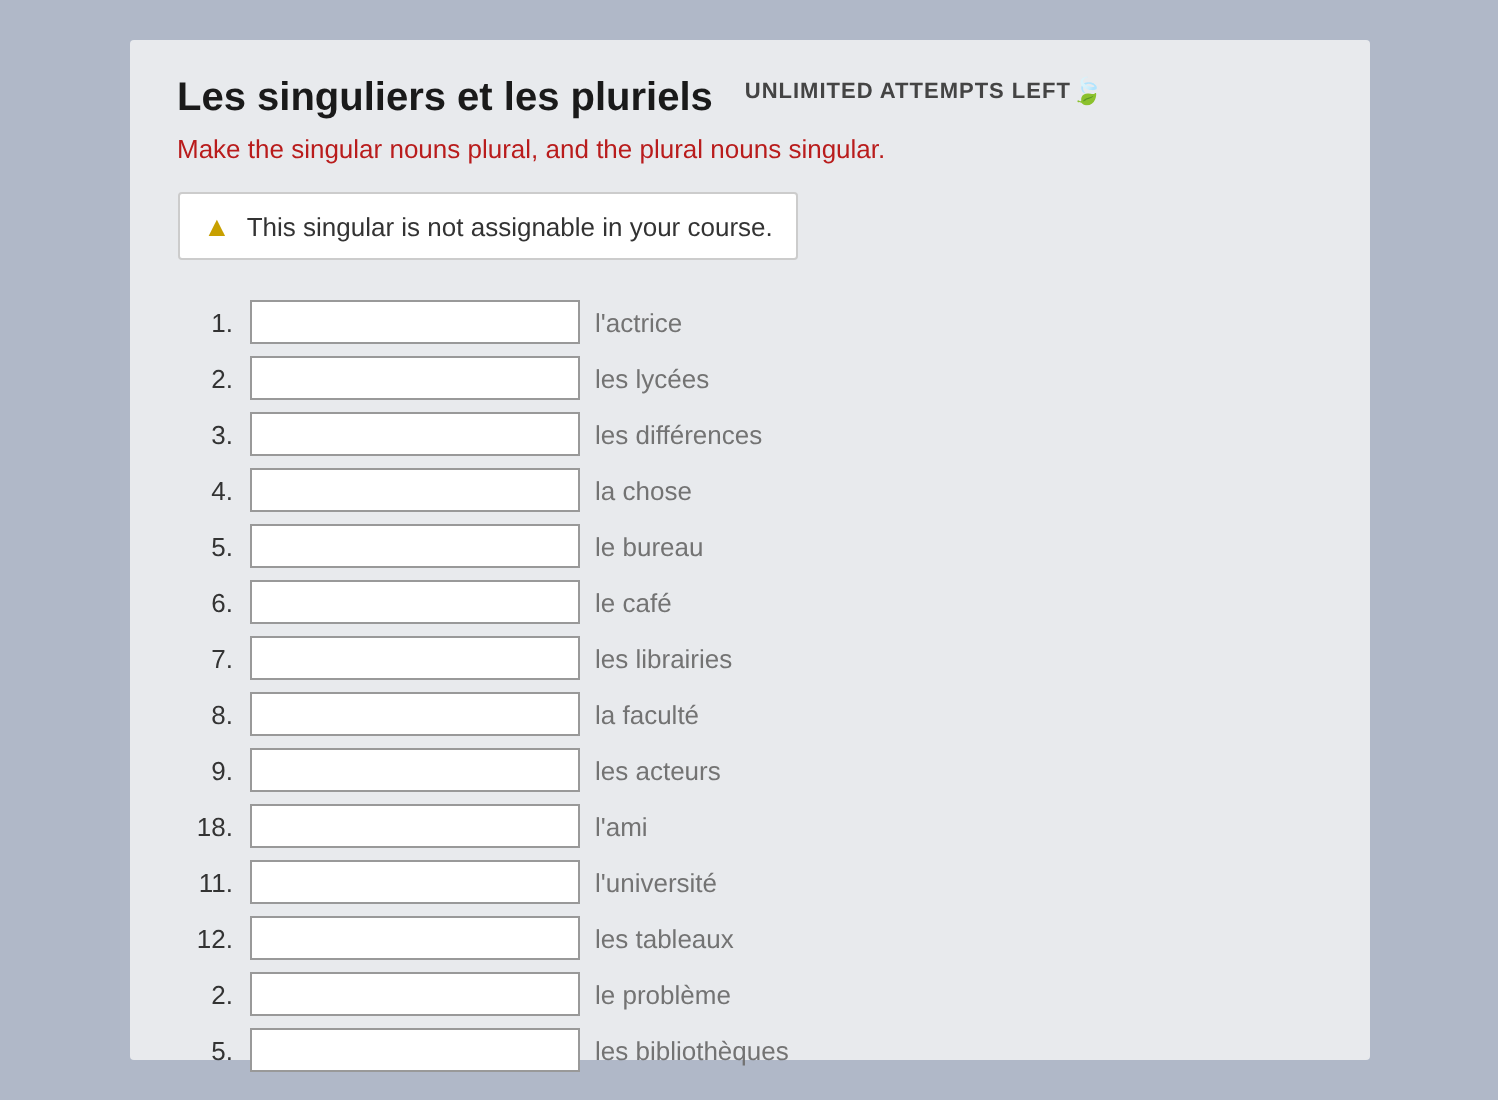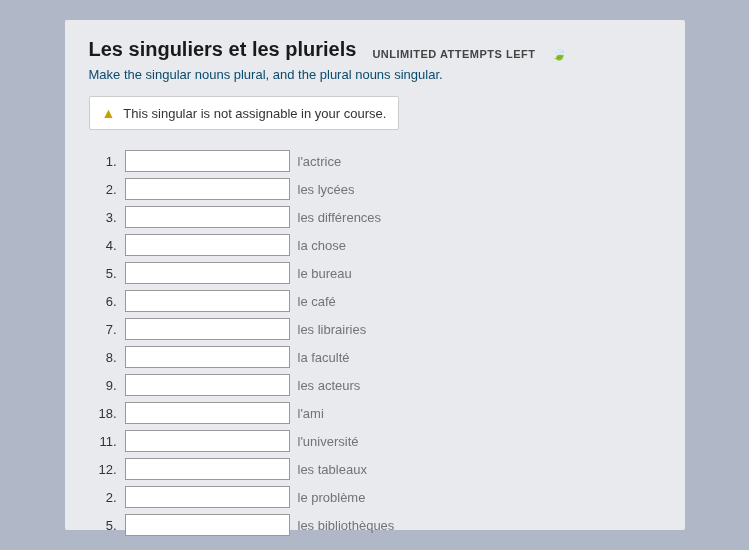--- a/index.html
+++ b/index.html
@@ -29,49 +29,49 @@
     .content-area {
       background-color: #e8eaed;
       width: 100%;
       max-width: 620px;
       padding: 18px 24px;
       border-radius: 2px;
     }
 
     .header-row {
       display: flex;
-      align-items: flex-end;
+      align-items: flex-start;
       gap: 16px;
       margin-bottom: 6px;
     }
 
     .page-title {
       font-size: 20px;
       font-weight: bold;
       color: #1a1a1a;
     }
 
     .attempts-badge {
       display: flex;
       align-items: center;
-      gap: 16px;
+      gap: 0;
       font-size: 11px;
       font-weight: bold;
       color: #444;
       letter-spacing: 0.5px;
     }
 
     .attempts-icon {
       color: #5a8a5a;
       font-size: 13px;
     }
 
     .subtitle {
       font-size: 13px;
-      color: #0c4a6e;
+      color: #b91c1c;
       margin-bottom: 14px;
     }
 
     .warning-box {
       display: flex;
       align-items: center;
       gap: 8px;
       background-color: #fff;
       border: 1px solid #ccc;
       padding: 8px 12px;

